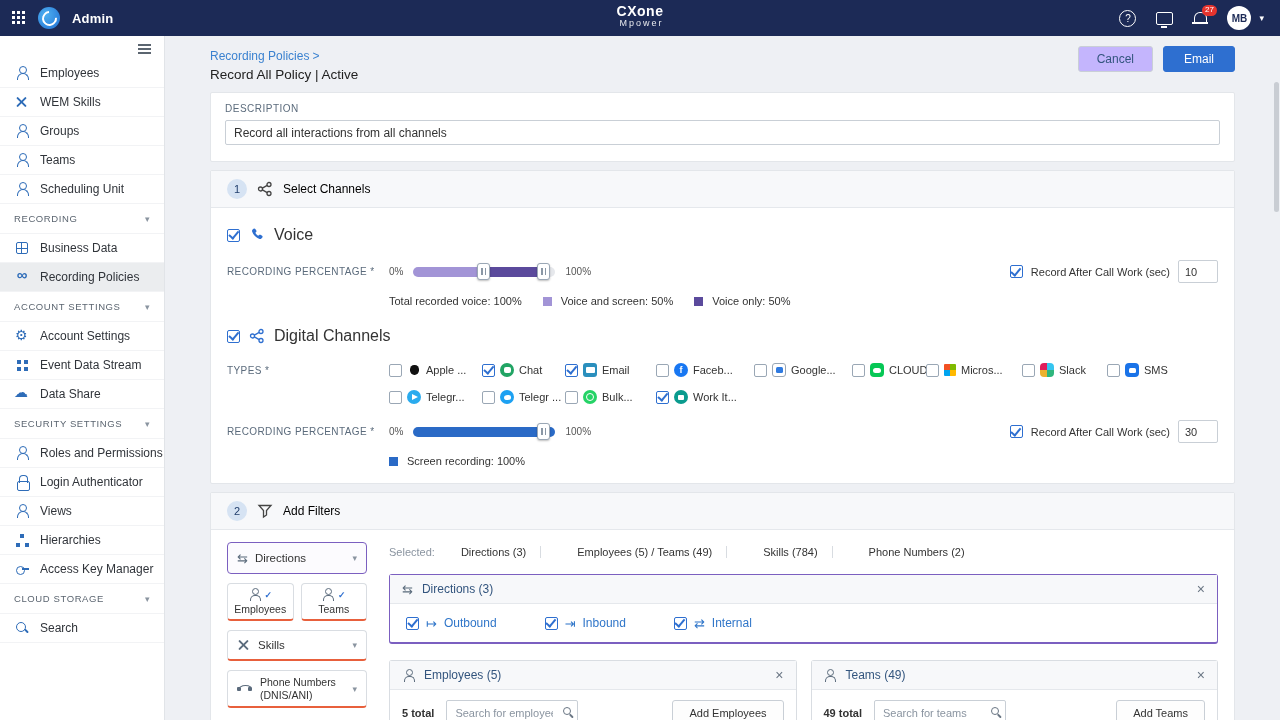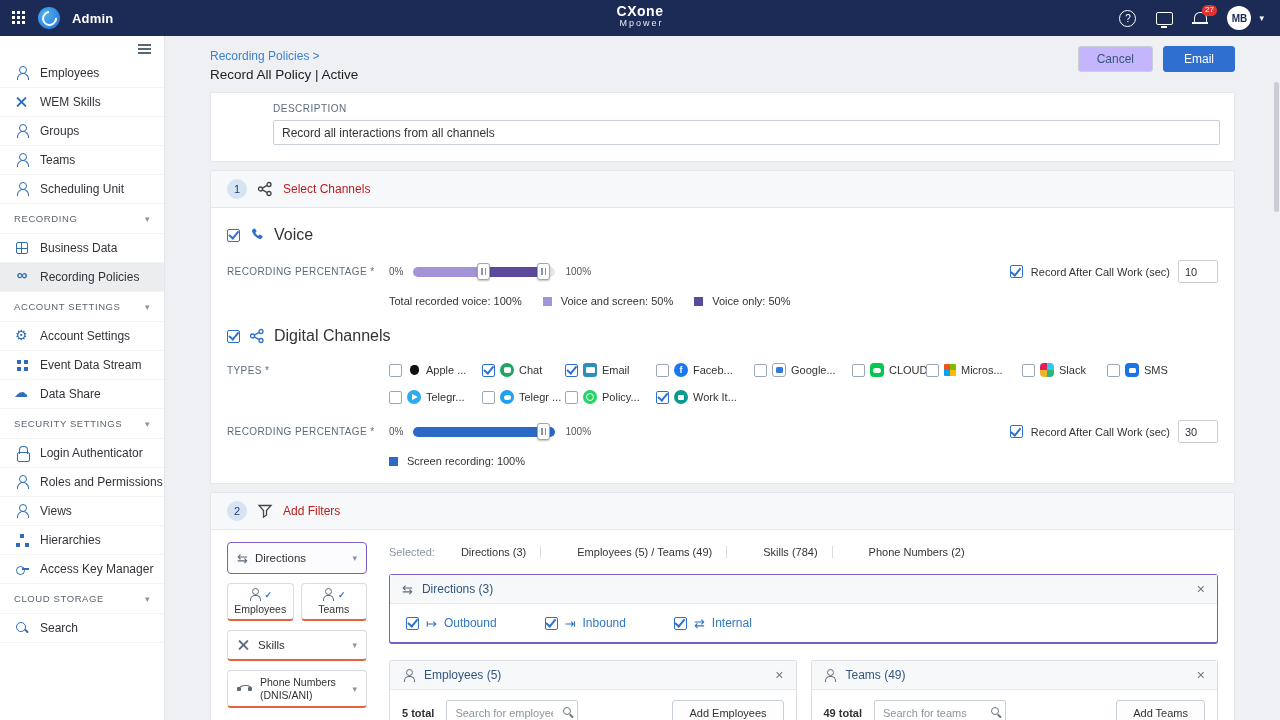--- a/index.html
+++ b/index.html
@@ -67,25 +67,25 @@
   .page-title{font-size:13.5px;color:#222;margin-top:3px;}
   .head-btns{display:flex;gap:10px;}
   .btn-cancel{height:26px;padding:0 18px;background:#c4b5fd;border:1px solid #c9cfd6;border-radius:3px;color:#33557e;font-size:12px;cursor:pointer;font-family:inherit;}
   .btn-save{height:26px;padding:0 20px;background:#2e6fd0;border:1px solid #2e6fd0;border-radius:3px;color:#fff;font-size:12px;cursor:pointer;font-family:inherit;}
   .card{background:#fff;border:1px solid #e3e6ea;border-radius:2px;margin-bottom:8px;}
 
   .form-card{display:flex;gap:14px;padding:10px 14px 16px;}
   .fld-label{font-size:10px;color:#5b6b7c;letter-spacing:.5px;margin-bottom:6px;}
   .txt-input{height:25px;border:1px solid #c9cfd6;border-radius:2px;font-size:12px;color:#333;padding:0 8px;font-family:inherit;width:100%;background:#fff;}
   .fld-name{width:200px;flex:none;}
-  .fld-desc{flex:1;margin-left:48px;}
+  .fld-desc{flex:1;}
 
   .sec-head{display:flex;align-items:center;gap:10px;padding:8px 16px;background:#f7f8fa;border-bottom:1px solid #e5e8ec;}
   .step-circle{width:20px;height:20px;border-radius:50%;background:#d6e3f3;color:#22406e;font-size:11px;display:flex;align-items:center;justify-content:center;}
-  .sec-title{font-size:12px;color:#b91c1c;}
+  .sec-title{font-size:12px;color:#000000;}
   .sec-ic{width:16px;height:16px;flex:none;}
   .sec-body{padding:12px 16px 16px;}
 
   .cb{width:13px;height:13px;border:1.5px solid #9aa7b5;border-radius:2px;background:#fff;display:inline-block;position:relative;flex:none;cursor:pointer;}
   .cb.checked{border-color:#2e6fd0;}
   .cb.checked::after{content:"";position:absolute;left:2.5px;top:-0.5px;width:4px;height:7.5px;border:solid #2e6fd0;border-width:0 2px 2px 0;transform:rotate(40deg);}
 
   .chan-row{display:flex;align-items:center;gap:9px;font-size:16px;color:#333;margin-top:6px;}
   .slider-row{display:flex;align-items:center;margin-top:16px;}
   .pct-label{width:162px;font-size:10px;color:#5b6b7c;letter-spacing:.4px;flex:none;}
@@ -267,26 +267,26 @@
   </div>
   <div class="nav-item">
     <span class="si i-cloud"></span>
     <span>Data Share</span>
   </div>
   <div class="nav-header">
     <span>SECURITY SETTINGS</span>
     <span class="hv">▾</span>
   </div>
   <div class="nav-item">
+    <span class="si i-person"></span>
+    <span>Roles and Permissions</span>
+  </div>
+  <div class="nav-item">
     <span class="si i-lock"></span>
     <span>Login Authenticator</span>
-  </div>
-  <div class="nav-item">
-    <span class="si i-person"></span>
-    <span>Roles and Permissions</span>
   </div>
   <div class="nav-item">
     <span class="si i-person"></span>
     <span>Views</span>
   </div>
   <div class="nav-item">
     <span class="si i-tree"></span>
     <span>Hierarchies</span>
   </div>
   <div class="nav-item">
@@ -436,21 +436,21 @@
             <span>Telegr...</span>
           </label>
           <label class="type-item">
             <span class="cb"></span>
             <span class="bi bi-tw"></span>
             <span>Telegr ...</span>
           </label>
           <label class="type-item">
             <span class="cb"></span>
             <span class="bi bi-wa"></span>
-            <span>Policy...</span>
+            <span>Bulk...</span>
           </label>
           <label class="type-item">
             <span class="cb checked"></span>
             <span class="bi bi-wi"></span>
             <span>Work It...</span>
           </label>
         </div>
       </div>
 
       <div class="slider-row">

